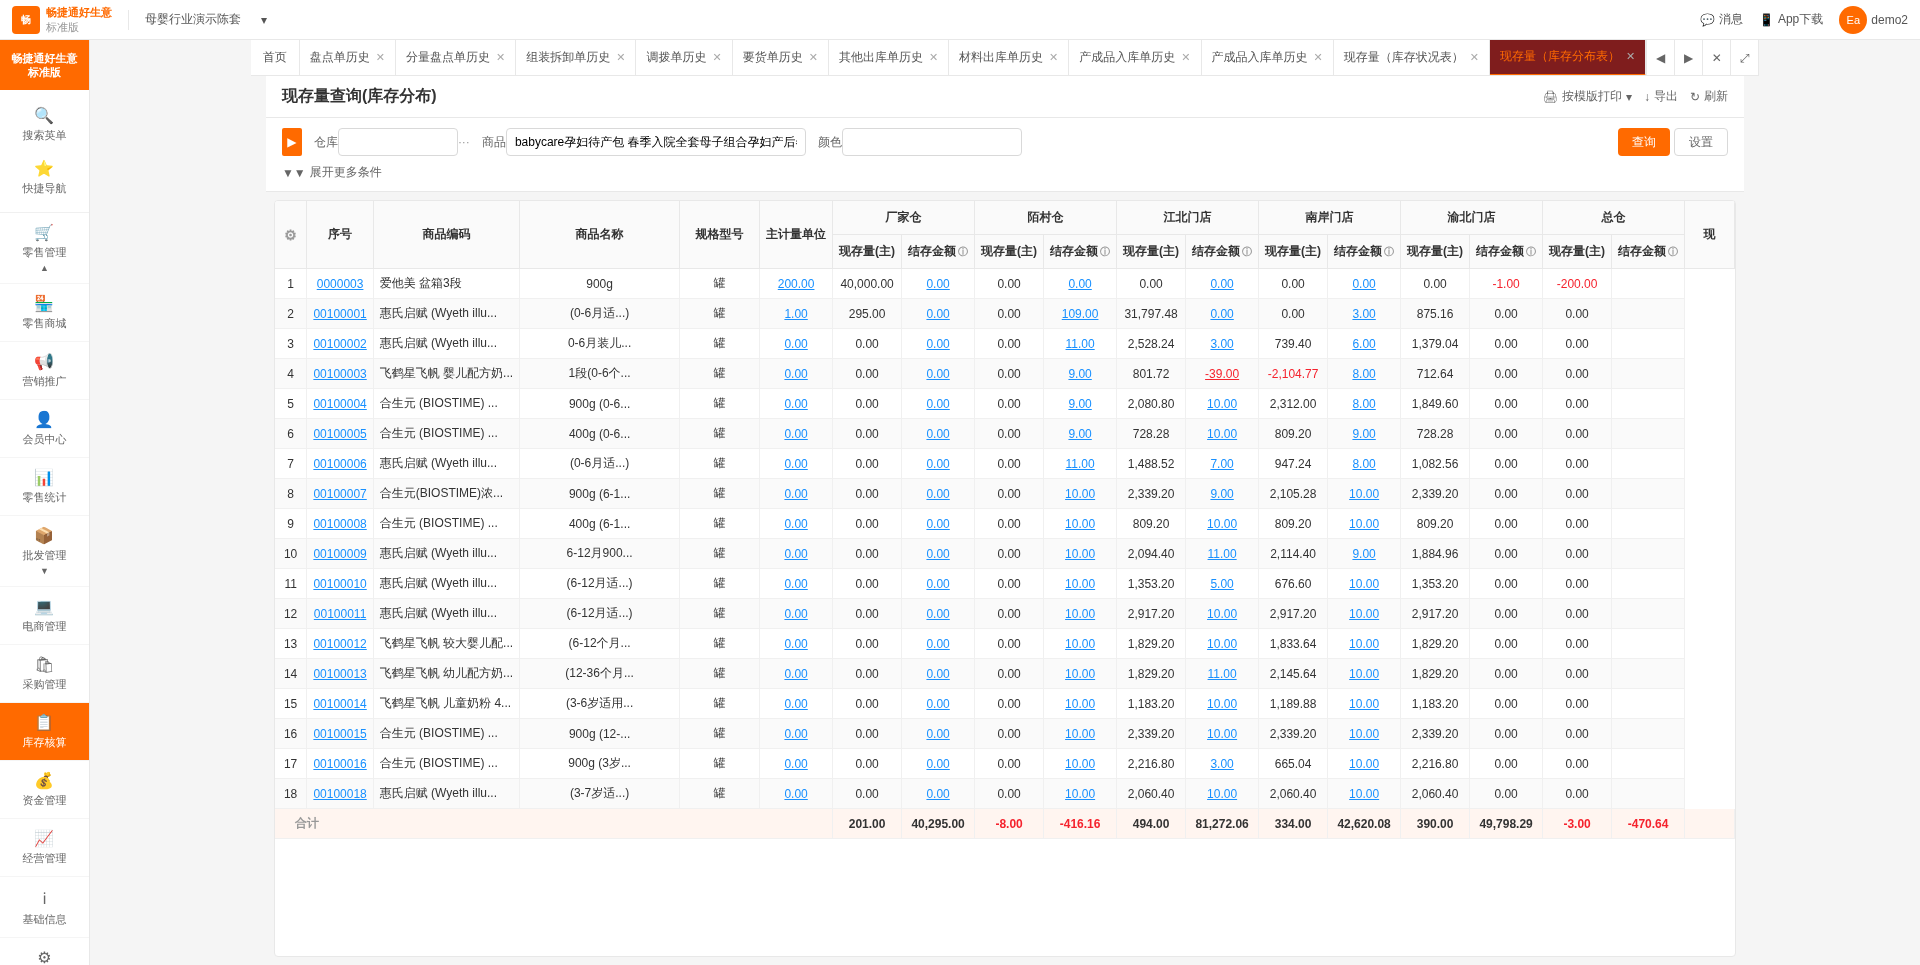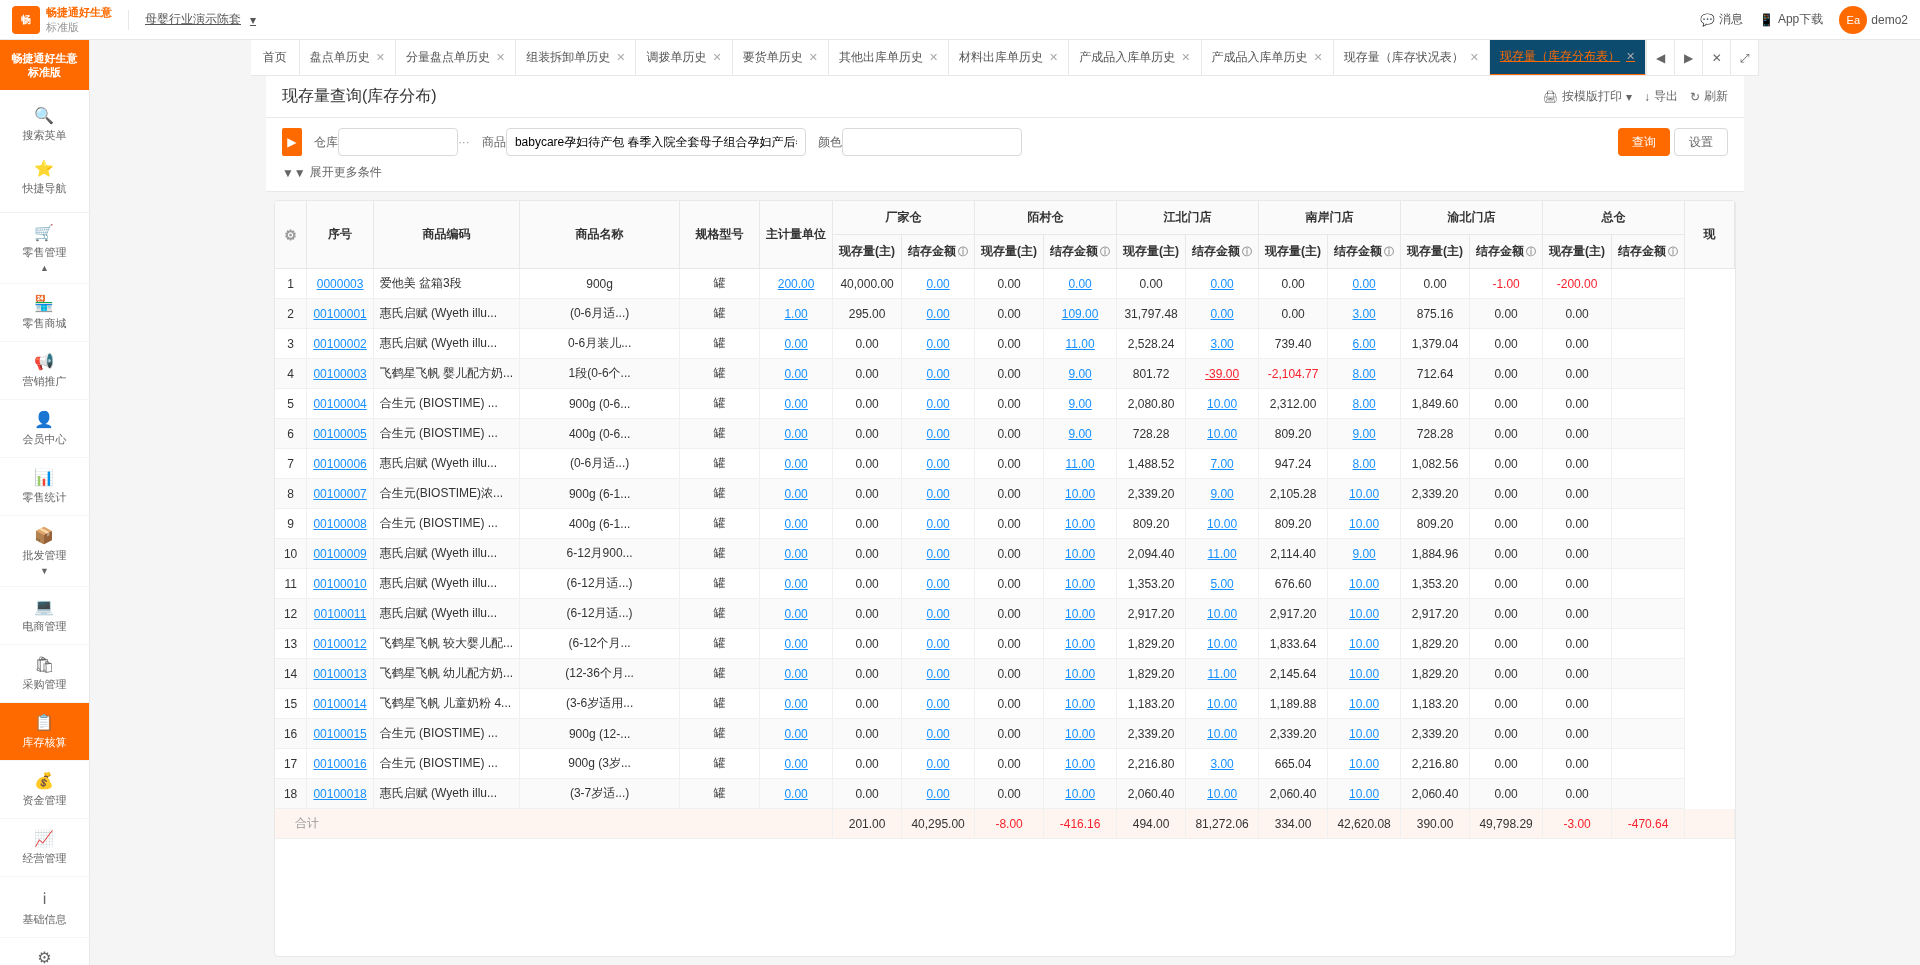--- a/index.html
+++ b/index.html
@@ -14,21 +14,21 @@
       justify-content: space-between;
       padding: 0 12px;
       border-bottom: 1px solid #e8e8e8;
       position: fixed;
       top: 0; left: 0; right: 0;
       z-index: 100;
     }
     .top-bar-left { display: flex; align-items: center; gap: 8px; }
     .logo-area { display: flex; align-items: center; gap: 6px; }
     .logo-icon { width: 28px; height: 28px; background: #ff6a00; border-radius: 4px; display: flex; align-items: center; justify-content: center; color: white; font-weight: bold; font-size: 10px; }
-    .org-selector { display: flex; align-items: center; gap: 9px; color: #555; font-size: 12px; cursor: pointer; text-decoration: underline; }
+    .org-selector { display: flex; align-items: center; gap: 20px; color: #555; font-size: 12px; cursor: pointer; }
     .top-bar-right { display: flex; align-items: center; gap: 16px; font-size: 12px; color: #555; }
     .top-bar-right span { cursor: pointer; display: flex; align-items: center; gap: 4px; }
     .avatar { width: 28px; height: 28px; border-radius: 50%; background: #ff6a00; display: flex; align-items: center; justify-content: center; color: white; font-size: 11px; }
 
     
     .sidebar {
       position: fixed;
       top: 0;
       left: 0;
       width: 90px;
@@ -117,24 +117,23 @@
       height: 36px;
       border-right: 1px solid #e8e8e8;
       cursor: pointer;
       font-size: 12px;
       color: #555;
       white-space: nowrap;
       gap: 6px;
       flex-shrink: 0;
     }
     .tab-item.active {
-      background: #0c4a6e;
+      background: #7f1d1d;
       color: #ff6a00;
       border-bottom: 2px solid #ff6a00;
-      text-decoration: underline;
     }
     .tab-item .tab-close { color: #aaa; font-size: 11px; cursor: pointer; }
     .tab-bar-home {
       padding: 0 12px;
       height: 36px;
       display: flex;
       align-items: center;
       border-right: 1px solid #e8e8e8;
       font-size: 12px;
       color: #555;
@@ -167,21 +166,21 @@
 
     
     .page-header {
       background: #fff;
       padding: 10px 16px;
       display: flex;
       align-items: center;
       justify-content: space-between;
       border-bottom: 1px solid #e8e8e8;
     }
-    .page-title { font-size: 16px; font-weight: normal; color: #333; }
+    .page-title { font-size: 16px; font-weight: bold; color: #333; }
     .page-actions { display: flex; align-items: center; gap: 12px; }
     .action-btn {
       display: flex;
       align-items: center;
       gap: 4px;
       cursor: pointer;
       color: #666;
       font-size: 12px;
     }
 
@@ -283,21 +282,21 @@
       color: #333;
       white-space: nowrap;
       position: sticky;
       top: 0;
       z-index: 10;
     }
     thead th.group-header {
       border-bottom: 1px solid #e8e8e8;
     }
     tbody tr:nth-child(even) { background: #fafafa; }
-    tbody tr.total-row { background: #fff5f0; font-weight: normal; }
+    tbody tr.total-row { background: #fff5f0; font-weight: bold; }
     tbody td {
       border-bottom: 1px solid #f0f0f0;
       border-right: 1px solid #f0f0f0;
       padding: 6px 6px;
       text-align: center;
       white-space: nowrap;
     }
     tbody td.text-left { text-align: left; }
     .td-link { color: #1890ff; cursor: pointer; text-decoration: underline; }
     .td-red { color: #f5222d; }

